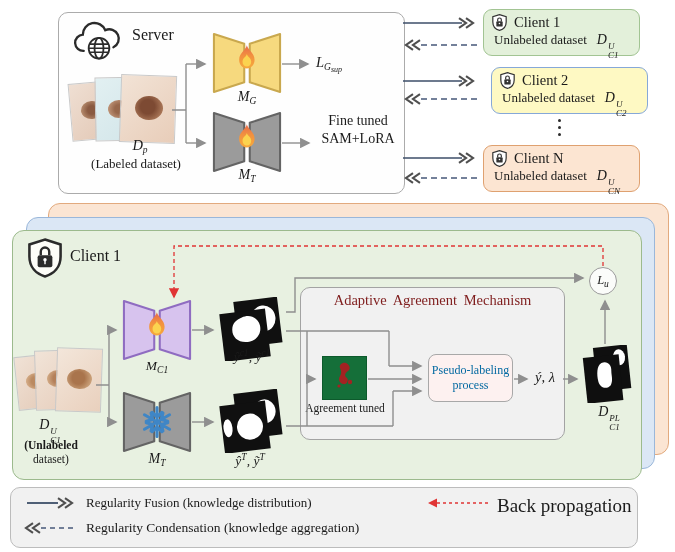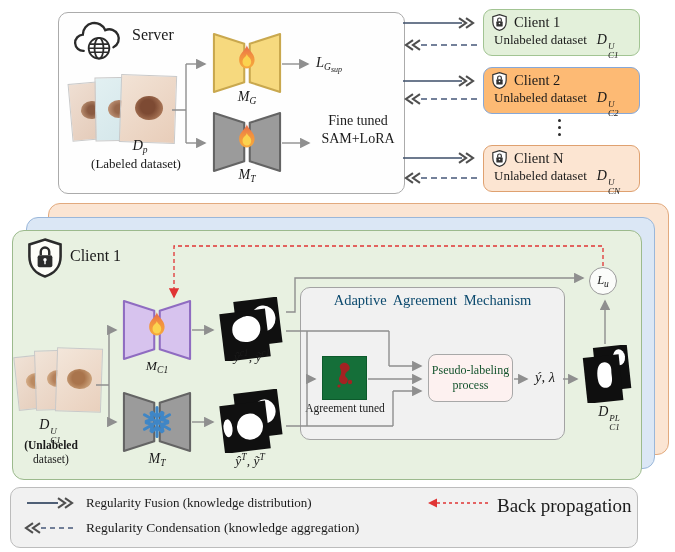--- a/index.html
+++ b/index.html
@@ -13,24 +13,24 @@
   .card.green{background:#e8f1e1;border-color:#9cba8d;}
   
   .server-box{position:absolute;left:58px;top:12px;width:345px;height:180px;background:#fefefe;
               border:1.5px solid #ababab;border-radius:10px;}
   .client-box{position:absolute;left:483px;width:157px;height:47px;border-radius:9px;border:1.4px solid;
               padding:4px 8px;box-sizing:border-box;}
   .client-box .row1{display:flex;align-items:center;gap:7px;font-size:14.5px;}
   .client-box .row2{display:flex;align-items:baseline;font-size:13px;margin-top:1px;margin-left:2px;}
   .aam-box{position:absolute;left:300px;top:287px;width:265px;height:153px;background:#f1f1f1;
            border:1.3px solid #a3a3a3;border-radius:10px;box-sizing:border-box;}
-  .aam-title{position:absolute;left:0;top:4px;width:100%;text-align:center;font-size:14.5px;word-spacing:3px;color:#0c4a6e;}
+  .aam-title{position:absolute;left:0;top:4px;width:100%;text-align:center;font-size:14.5px;word-spacing:3px;color:#7f1d1d;}
   .pseudo-box{position:absolute;left:428px;top:354px;width:85px;height:48px;background:#fdf1f0;
               border:1.2px solid #a8a8a8;border-radius:8px;display:flex;flex-direction:column;
-              align-items:center;justify-content:center;font-size:12px;line-height:1.25;box-sizing:border-box;color:#14532d;}
+              align-items:center;justify-content:center;font-size:12px;line-height:1.25;box-sizing:border-box;color:#0369a1;}
   .legend-box{position:absolute;left:10px;top:487px;width:628px;height:61px;background:#f1f1f1;
               border:1.4px solid #bcbcbc;border-radius:10px;box-sizing:border-box;}
   .loss-circle{position:absolute;left:589px;top:267px;width:28px;height:28px;border-radius:50%;
                background:#fbfcfa;border:1.3px solid #9a9a9a;display:flex;align-items:center;
                justify-content:center;font-size:12.5px;box-sizing:border-box;}
   
   .mi{font-style:italic;}
   .sb{font-size:9.5px;vertical-align:-3px;font-style:italic;}
   .sb2{font-size:8px;vertical-align:-2px;font-style:italic;}
   .sp{font-size:9.5px;vertical-align:5px;font-style:italic;}
@@ -139,21 +139,21 @@
     </div>
     <div class="row2">
       <span>Unlabeled dataset</span>
       <span style="margin-left:10px;font-size:14px;"><span class="mi">D</span><span class="stk">
             <span>U</span>
             <span>C1</span>
           </span></span>
     </div>
   </div>
 
-  <div class="client-box" style="top:67px;background:#fdba74;border-color:#86a8d8;">
+  <div class="client-box" style="top:67px;background:#fef9c3;border-color:#86a8d8;margin-left:8px;">
     <div class="row1">
       <svg width="15" height="17" viewBox="0 0 24 28">
         <path d="M12 1 L23 4.5 V13 C23 20.5 18.3 25.2 12 27 C5.7 25.2 1 20.5 1 13 V4.5 Z" fill="#fff" stroke="#333" stroke-width="2"></path>
         <path d="M9 12 V9.6 A3 3 0 0 1 15 9.6 V12" fill="none" stroke="#333" stroke-width="2"></path>
         <rect x="6.8" y="12" width="10.4" height="8.6" rx="1.4" fill="#333"></rect>
         <circle cx="12" cy="15.6" r="1.3" fill="#fff"></circle>
       </svg>
       <span>Client 2</span>
     </div>
     <div class="row2">

